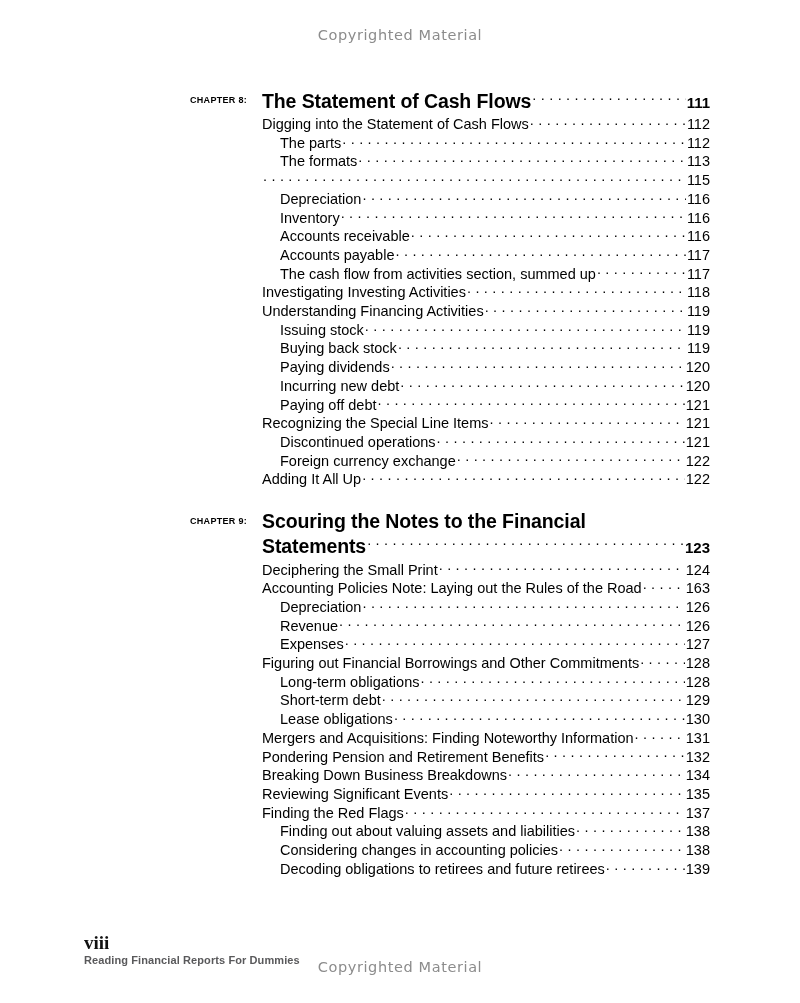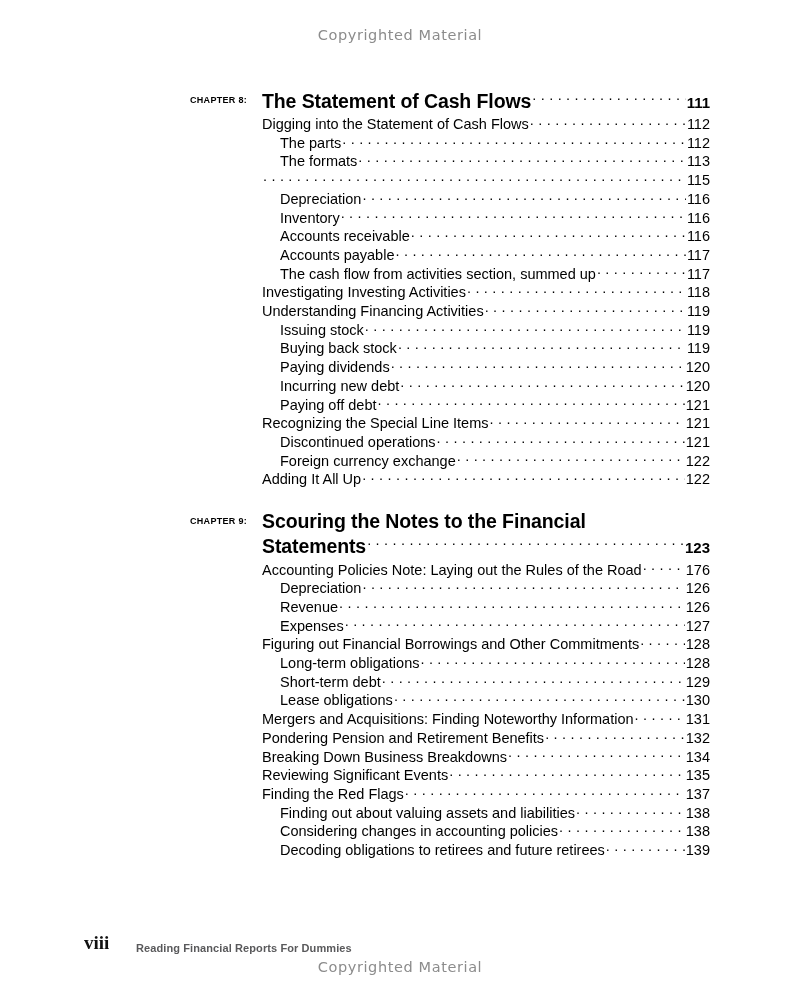--- a/index.html
+++ b/index.html
@@ -124,21 +124,22 @@
 
   .entry.lvl1 .leader::before,
   .entry.lvl2 .leader::before { font-size: 14.5px; }
 
   
   .footer {
     position: absolute;
     left: 84px;
     top: 932px;
     display: flex;
-    align-items: flex-end;
+    align-items: flex-start;
+    flex-direction: column;
   }
   .folio {
     font-family: "Liberation Serif", serif;
     font-size: 19px;
     font-weight: bold;
     color: #111;
     width: 52px;
   }
   .running-title {
     font-family: "Liberation Sans", sans-serif;
@@ -275,23 +276,28 @@
               <span class="txt">Scouring the Notes to the Financial</span>
             </div>
             <div class="chapter-title-line">
               <span class="txt">Statements</span>
               <span class="leader"></span>
               <span class="pg">123</span>
             </div>
           </div>
         </div>
         <div class="entry lvl1">
+          <span class="txt">Deciphering the Small Print</span>
+          <span class="leader"></span>
+          <span class="pg">124</span>
+        </div>
+        <div class="entry lvl1">
           <span class="txt">Accounting Policies Note: Laying out the Rules of the Road</span>
           <span class="leader"></span>
-          <span class="pg">176</span>
+          <span class="pg">163</span>
         </div>
         <div class="entry lvl2">
           <span class="txt">Depreciation</span>
           <span class="leader"></span>
           <span class="pg">126</span>
         </div>
         <div class="entry lvl2">
           <span class="txt">Revenue</span>
           <span class="leader"></span>
           <span class="pg">126</span>

